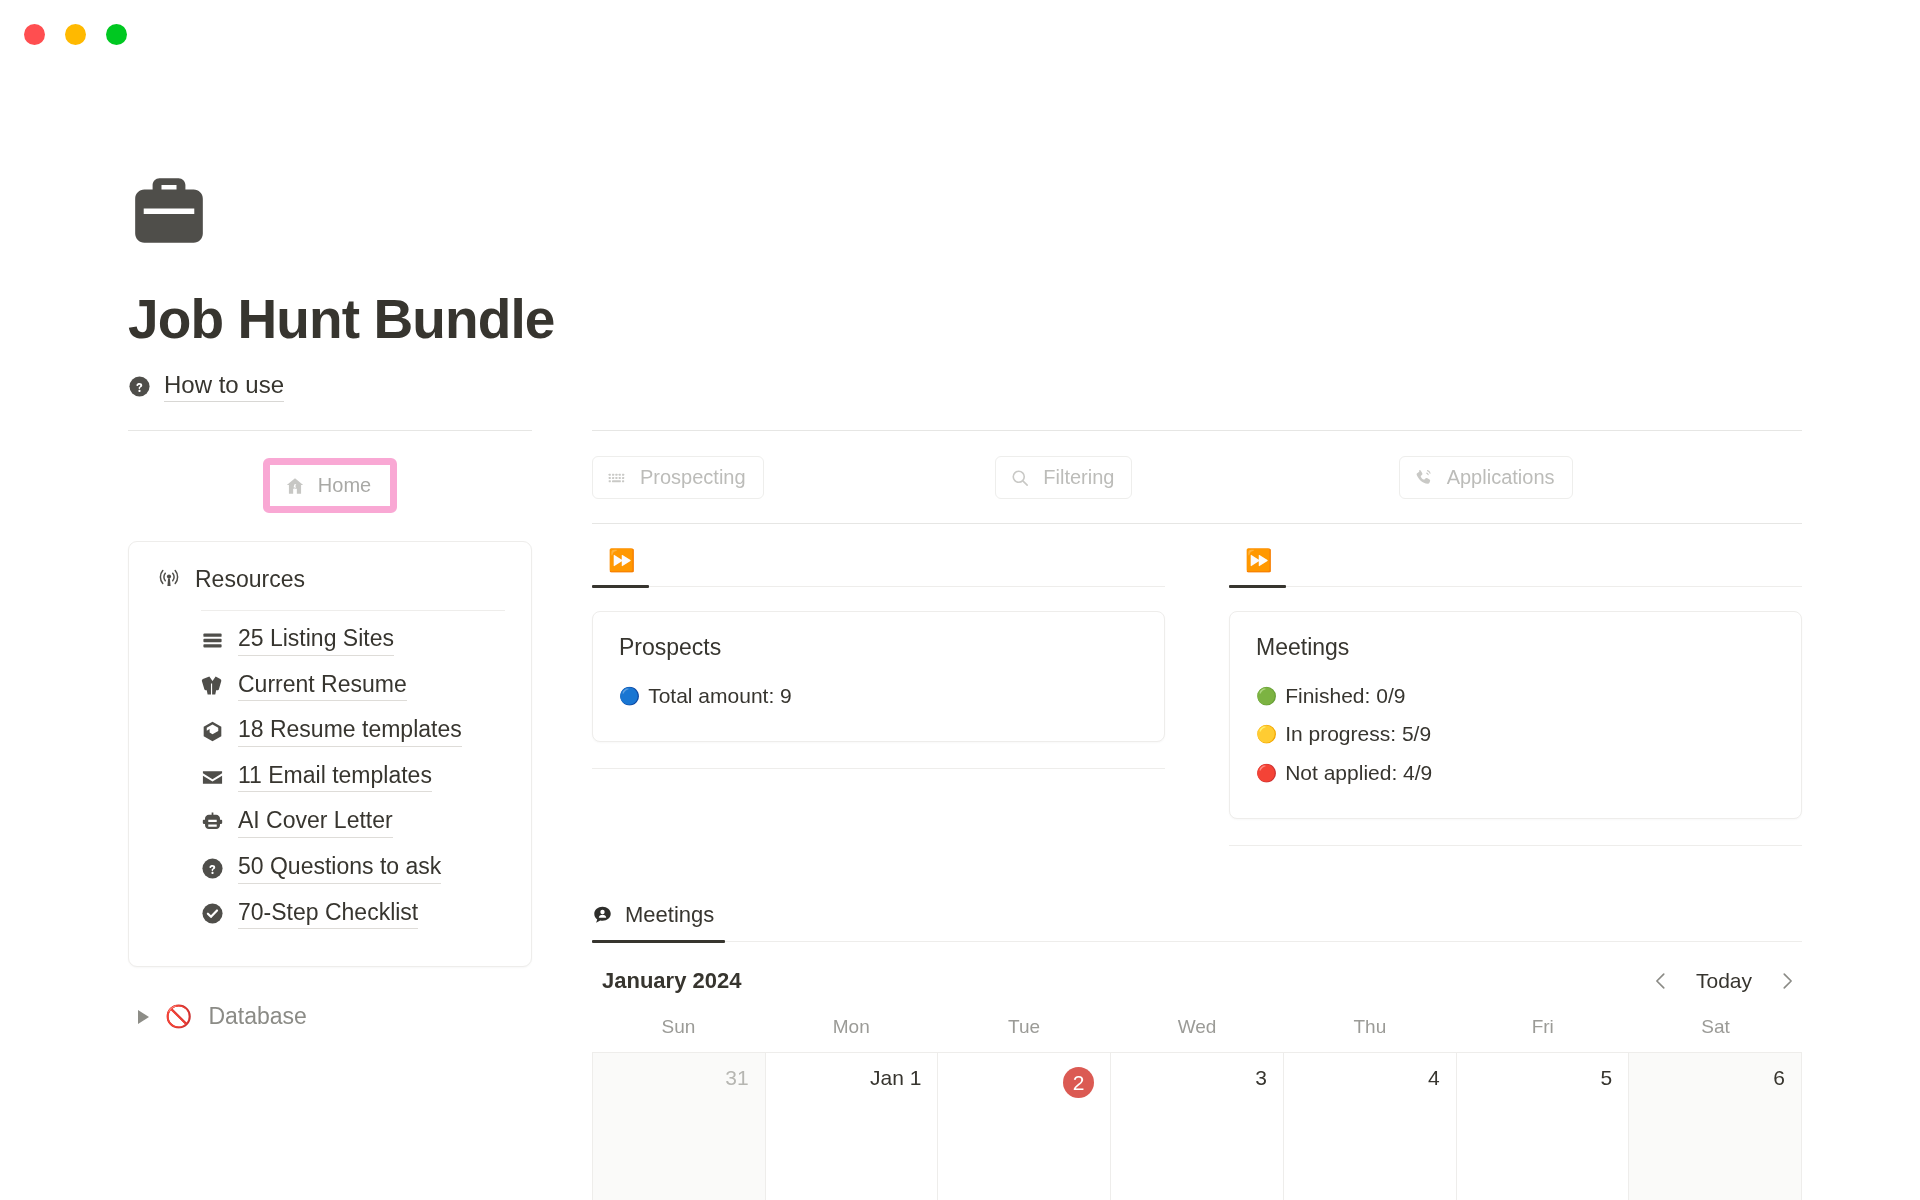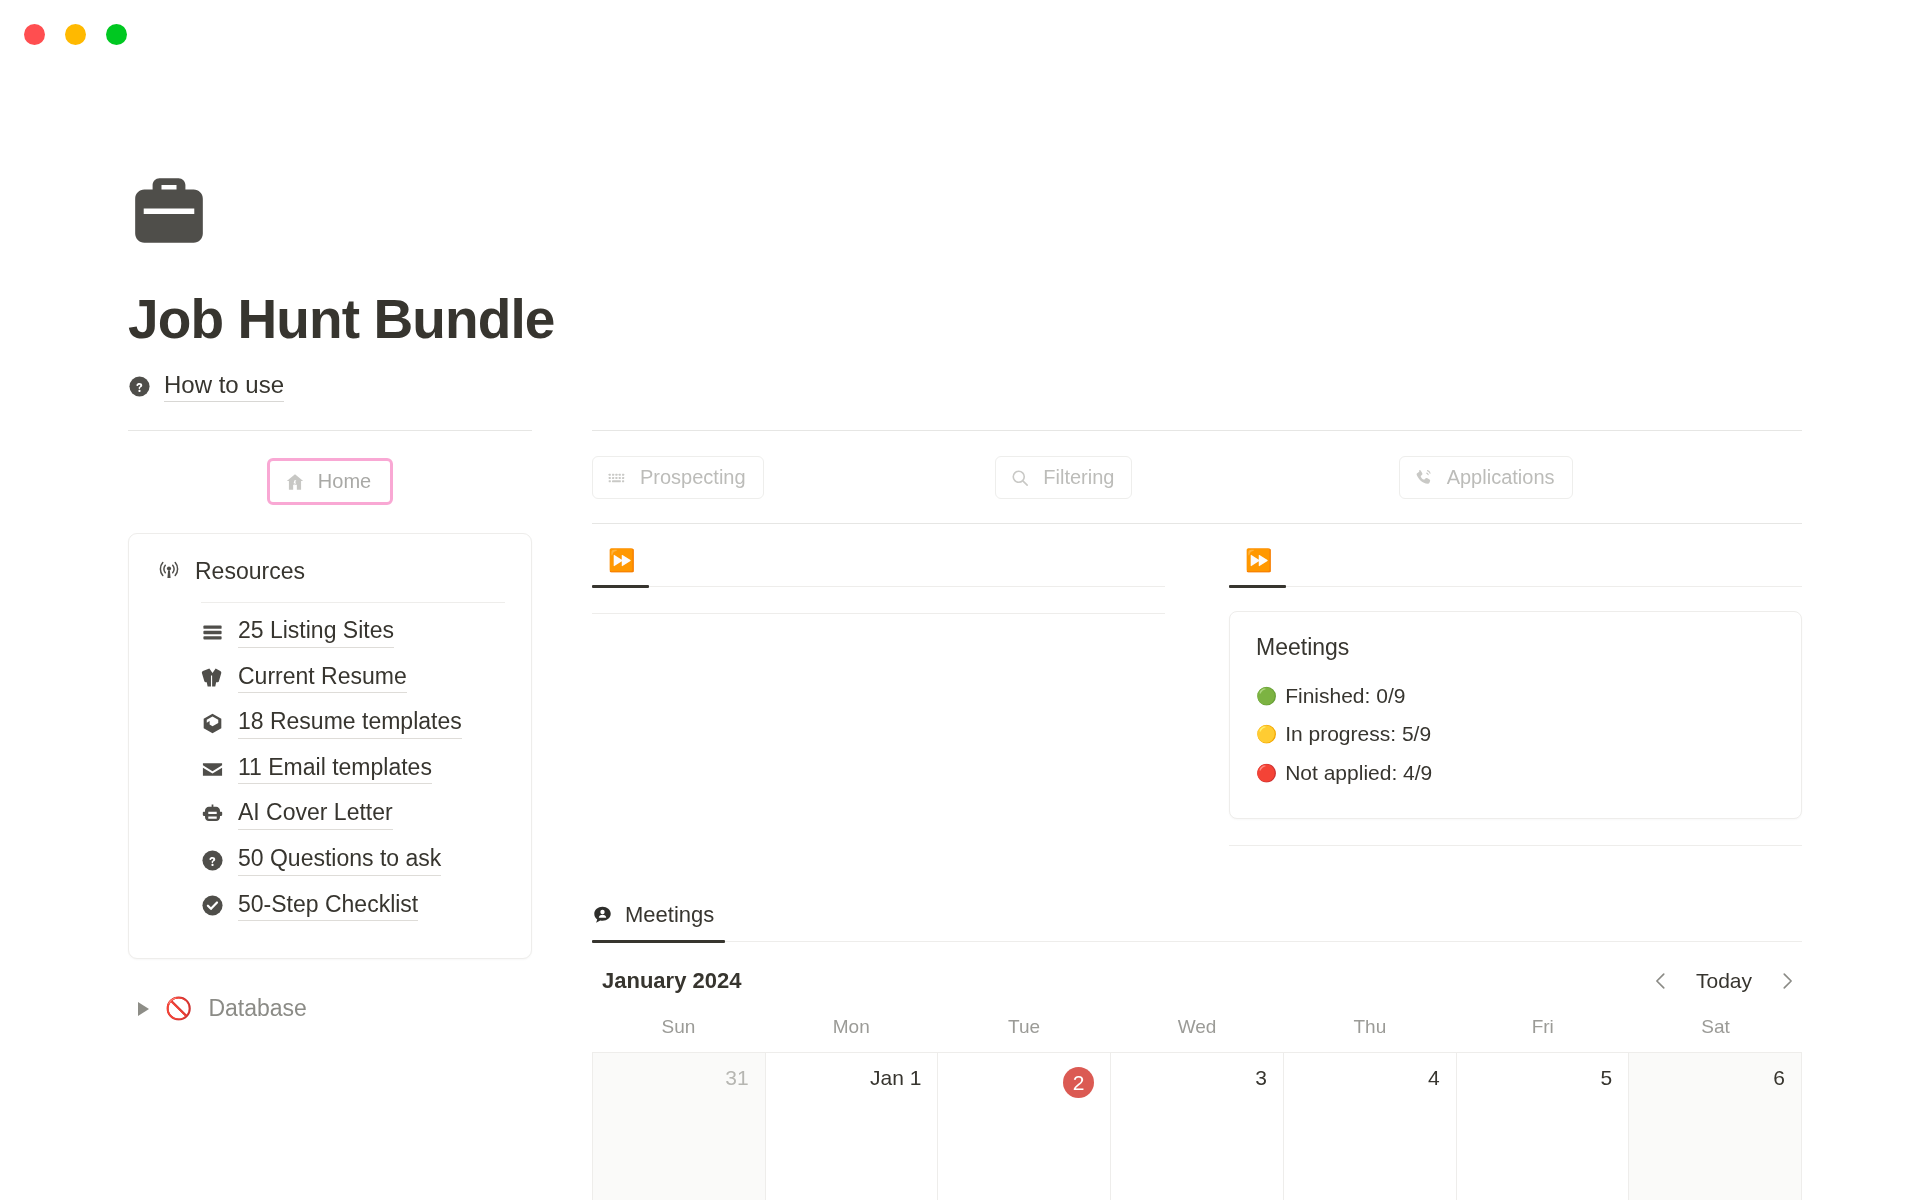--- a/index.html
+++ b/index.html
@@ -83,21 +83,21 @@
   .home-wrap {
     display: flex;
     justify-content: center;
     padding-top: 27px;
   }
   .home-btn {
     display: inline-flex;
     align-items: center;
     gap: 13px;
     padding: 9px 19px 9px 15px;
-    border: 3px solid #f9a8d4;
+    border: 7px solid #f9a8d4;
     border-radius: 6px;
     background: #fff;
     cursor: pointer;
   }
   .home-btn svg { width: 20px; height: 20px; display:block; }
   .home-btn span {
     font-size: 20px;
     color: #a9a9a6;
   }
 
@@ -441,21 +441,21 @@
             <circle cx="12" cy="12" r="10.5" fill="#4f4e4a"></circle>
             <path fill="#fff" d="M12.05 14.55c-.62 0-1.03-.34-1.03-.9 0-.52.18-.86.86-1.36.72-.53.93-.83.93-1.3 0-.54-.42-.92-1.03-.92-.58 0-.98.3-1.15.87-.15.44-.4.65-.85.65-.55 0-.92-.36-.92-.9 0-.25.05-.5.16-.75.4-.93 1.45-1.52 2.85-1.52 1.73 0 2.96.93 2.96 2.32 0 .95-.45 1.55-1.38 2.16-.63.42-.84.67-.9 1.1-.06.38-.3.55-.5.55zm-.03 3.13c-.68 0-1.18-.46-1.18-1.1 0-.63.5-1.1 1.18-1.1.68 0 1.17.47 1.17 1.1 0 .64-.49 1.1-1.17 1.1z"></path>
           </svg>
           <span class="lbl">50 Questions to ask</span>
         </li>
         <li class="res-item">
           <svg class="ic" viewBox="0 0 24 24">
             <circle cx="12" cy="12" r="10.5" fill="#4f4e4a"></circle>
             <path fill="none" stroke="#fff" stroke-width="2.3" stroke-linecap="round" stroke-linejoin="round" d="M7.2 12.2l3.2 3.3 6.3-6.7"></path>
           </svg>
-          <span class="lbl">50-Step Checklist</span>
+          <span class="lbl">70-Step Checklist</span>
         </li>
       </ul>
     </div>
 
     <div class="db-row">
       <span class="db-toggle"></span>
       <span class="db-emoji">🚫</span>
       <span class="db-label">Database</span>
     </div>
   </div>
@@ -514,20 +514,27 @@
     <div class="hr"></div>
 
     <div class="metrics">
 
       <div class="metric-col">
         <div class="ff-tabline">
           <span class="ff-glyph">⏩</span>
         </div>
         <div class="ff-underline"></div>
 
+        <div class="info-card">
+          <div class="card-title">Prospects</div>
+          <div class="stat-line">
+            <span class="stat-dot">🔵</span>
+            <span>Total amount: 9</span>
+          </div>
+        </div>
         <div class="col-footer-hr"></div>
       </div>
 
       <div class="metric-col">
         <div class="ff-tabline">
           <span class="ff-glyph">⏩</span>
         </div>
         <div class="ff-underline"></div>
 
         <div class="info-card">

